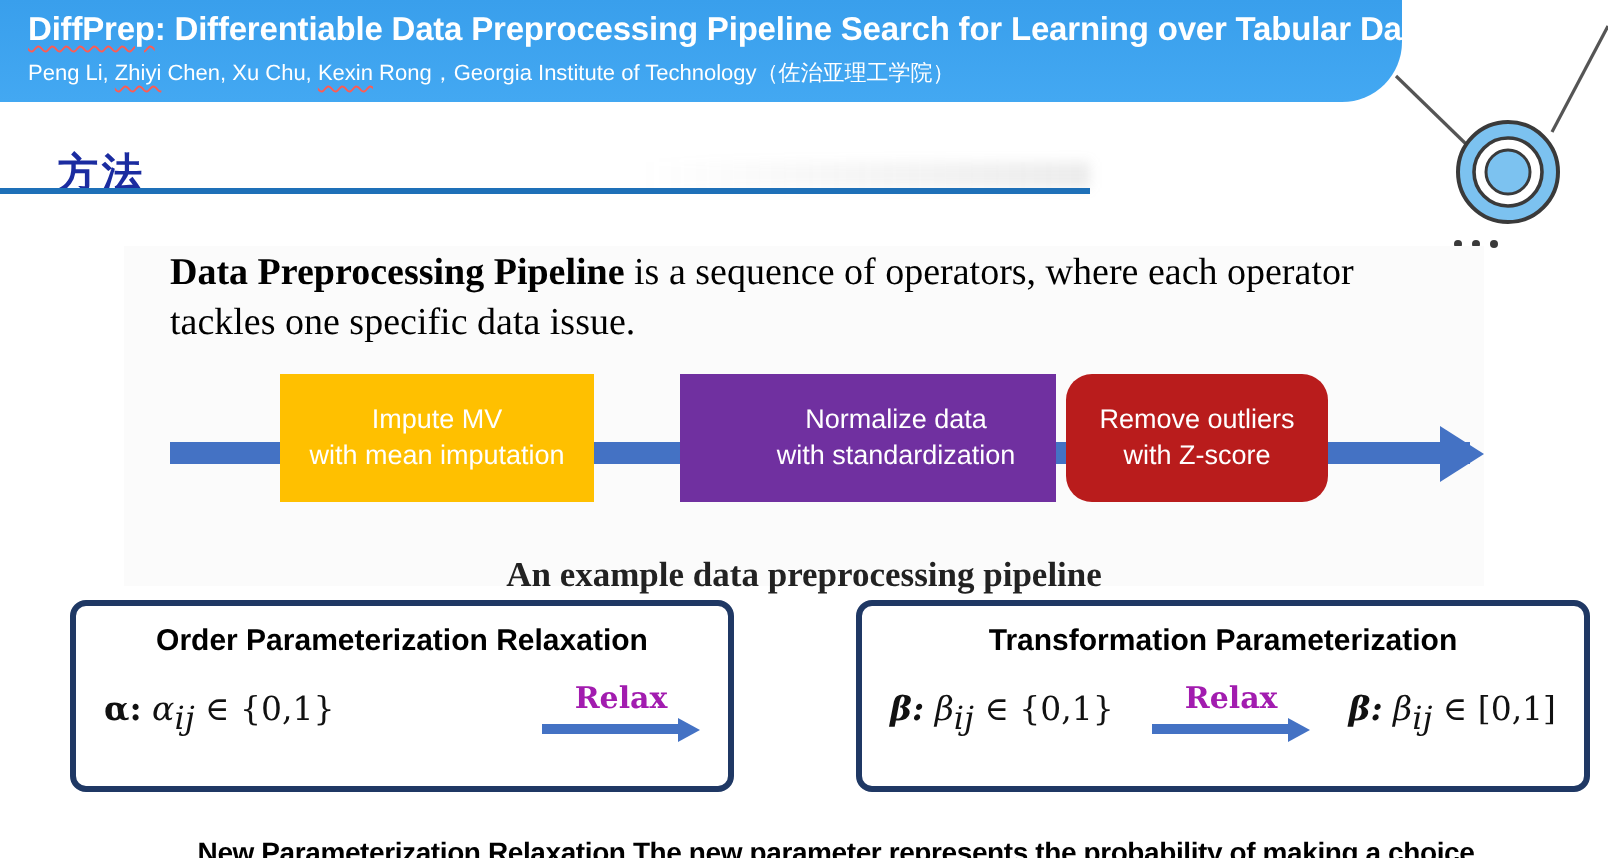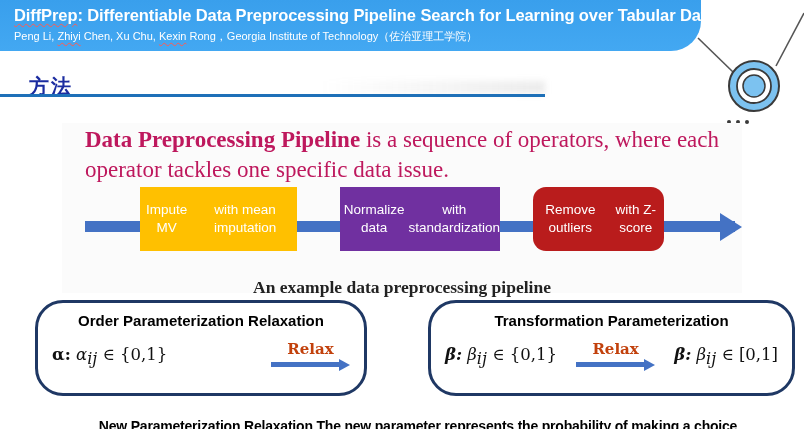--- a/index.html
+++ b/index.html
@@ -27,52 +27,52 @@
                    font-weight:bold;color:#1b2ca0;letter-spacing:2px;}
   .heading-shadow{position:absolute;left:320px;top:81px;width:225px;height:13px;
                   background:linear-gradient(to right,rgba(120,120,120,0),rgba(120,120,120,0.14));
                   filter:blur(3px);}
   .heading-rule{position:absolute;left:0;top:94px;width:545px;height:3px;background:#1e70b8;}
 
   
   .figure-panel{position:absolute;left:62px;top:123px;width:680px;height:170px;
                 background:#fbfbfb;}
   .intro{position:absolute;left:23px;top:2px;width:645px;margin:0;
-         font-family:"Liberation Serif",serif;font-size:23px;line-height:1.3;color:#be185d;}
+         font-family:"Liberation Serif",serif;font-size:19px;line-height:1.3;color:#000000;}
   .flow-arrow-body{position:absolute;left:23px;top:98px;width:650px;height:11px;background:#4472c4;}
   .flow-arrow-head{position:absolute;left:658px;top:90px;width:0;height:0;
                    border-left:22px solid #4472c4;border-top:14px solid transparent;
                    border-bottom:14px solid transparent;}
-  .step{position:absolute;top:64px;height:64px;display:flex;flex-direction:row;
+  .step{position:absolute;top:64px;height:64px;display:flex;flex-direction:column;
         justify-content:center;align-items:center;color:#ffffff;font-size:13.5px;
         line-height:1.35;text-align:center;}
   .step-impute{left:78px;width:157px;background:#ffc000;}
-  .step-normalize{left:278px;width:160px;background:#7030a0;}
+  .step-normalize{left:278px;width:160px;background:#7030a0;padding-left:28px;}
   .step-outliers{left:471px;width:131px;background:#b91c1c;border-radius:13px;}
   .fig-caption{position:absolute;left:0;top:154px;width:680px;text-align:center;
                font-family:"Liberation Serif",serif;font-size:17.5px;font-weight:bold;color:#222;}
 
   
   .relax-box{position:absolute;top:300px;height:96px;border:3px solid #1f3864;
-             border-radius:28px;background:#ffffff;box-sizing:border-box;
+             border-radius:8px;background:#ffffff;box-sizing:border-box;
              display:flex;flex-direction:column;}
   .relax-box.left-box{left:35px;width:332px;}
   .relax-box.right-box{left:428px;width:367px;}
   .relax-title{margin-top:9px;text-align:center;font-size:15px;font-weight:bold;color:#000;}
   .relax-row{flex:1;display:flex;align-items:center;justify-content:space-between;
              padding:0 14px 8px 14px;}
   .math{font-family:"DejaVu Serif","Liberation Serif",serif;font-size:16.5px;color:#111;
         white-space:nowrap;}
   .math .mvar{font-weight:bold;font-style:normal;}
   .right-box .math .mvar{font-style:italic;}
   .math .mterm{font-style:italic;}
   .math sub{font-style:italic;font-size:16px;}
   .relax-stack{display:flex;flex-direction:column;align-items:center;margin-top:-4px;}
   .relax-label{font-family:"DejaVu Serif","Liberation Serif",serif;font-size:15px;
-               color:#c2410c;font-weight:600;margin-bottom:1px;}
+               color:#a21caf;font-weight:600;margin-bottom:1px;}
   .relax-arrow{display:flex;align-items:center;}
   .relax-arrow .shaft{width:68px;height:4.5px;background:#4472c4;display:block;}
   .relax-arrow .head{width:0;height:0;border-left:11px solid #4472c4;
                      border-top:6.5px solid transparent;border-bottom:6.5px solid transparent;display:block;}
 
   
   .bottom-note{position:absolute;left:0;top:402px;width:804px;margin:16px;text-align:center;
                font-size:14px;font-weight:bold;color:#000;letter-spacing:-0.2px;}
 </style>
 </head>

